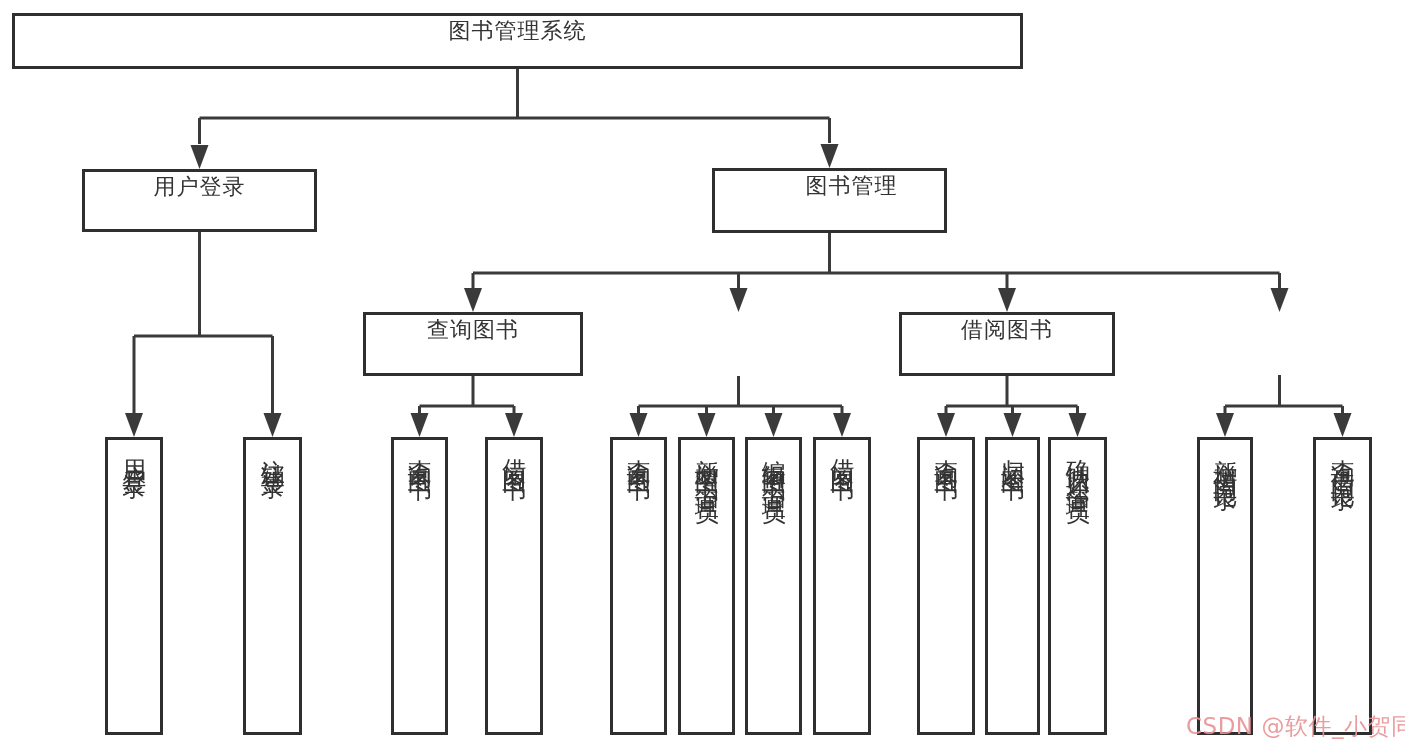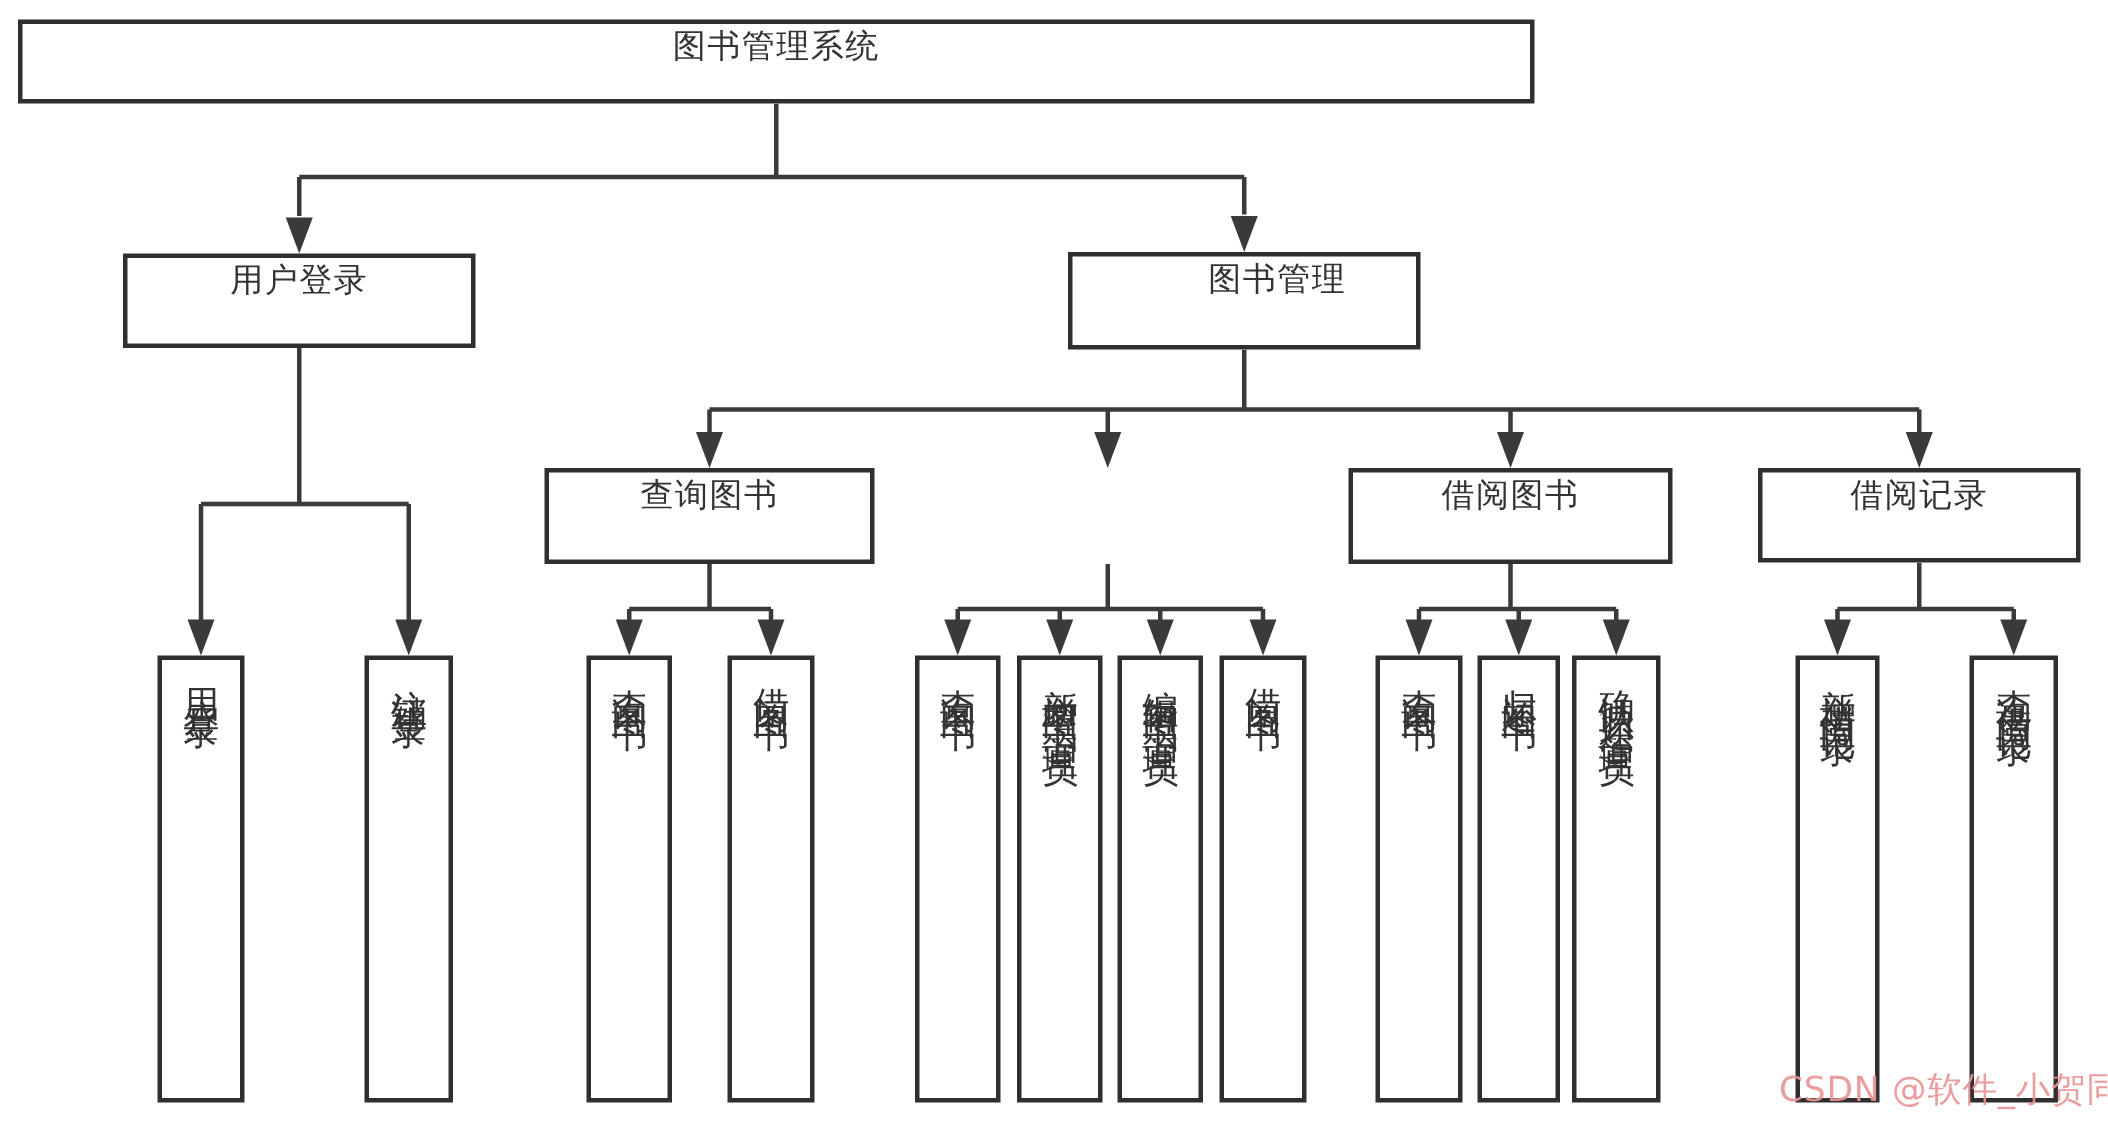--- a/index.html
+++ b/index.html
@@ -131,23 +131,20 @@
   <div class="node h-node" style="left:712px; top:168px; width:235px; height:65px;padding-left:44px;">
     <span>图书管理</span>
   </div>
 
   <div class="node h-node" style="left:363px; top:312px; width:220px; height:64px;">
     <span>查询图书</span>
   </div>
   <div class="node h-node" style="left:899px; top:312px; width:216px; height:64px;">
     <span>借阅图书</span>
   </div>
-  <div class="node h-node" style="left:1172px; top:312px; width:215px; height:63px;">
-    <span>借阅记录</span>
-  </div>
 
   <div class="node v-node" style="left:105px; top:437px; width:58px; height:298px;">
     <span>用户登录</span>
   </div>
   <div class="node v-node" style="left:243px; top:437px; width:59px; height:298px;">
     <span>注销登录</span>
   </div>
 
   <div class="node v-node" style="left:391px; top:437px; width:57px; height:298px;">
     <span>查询图书</span>

